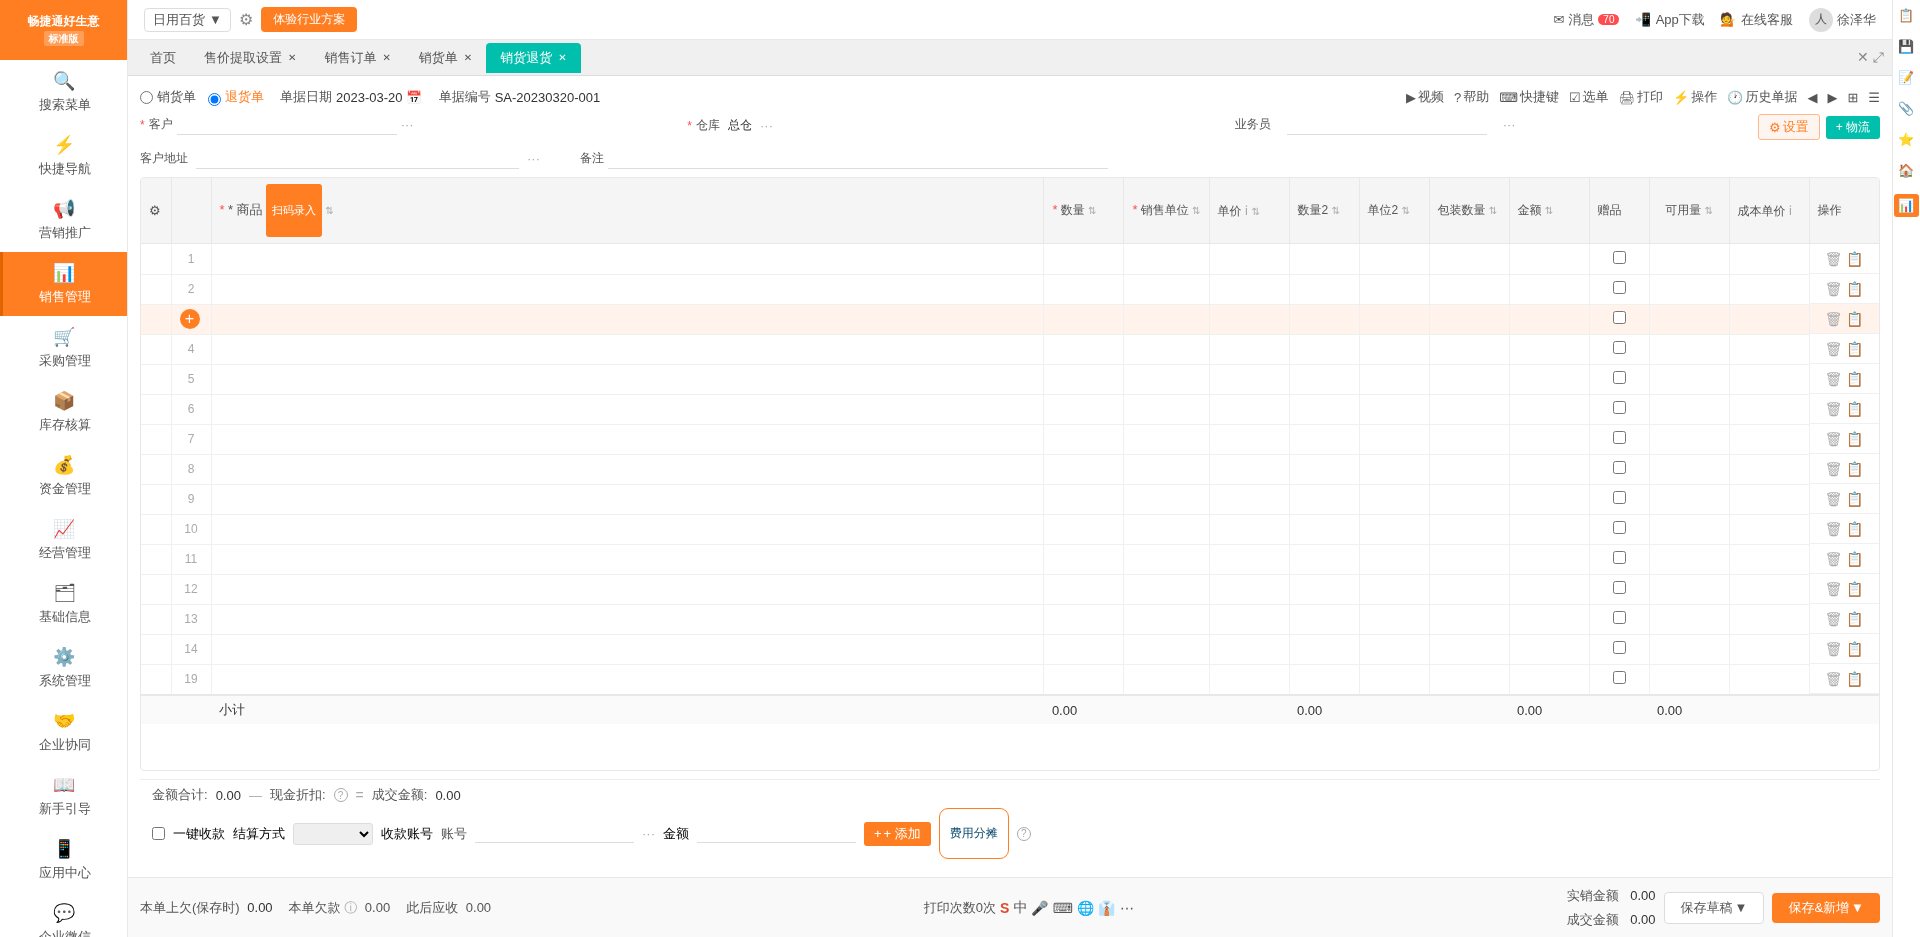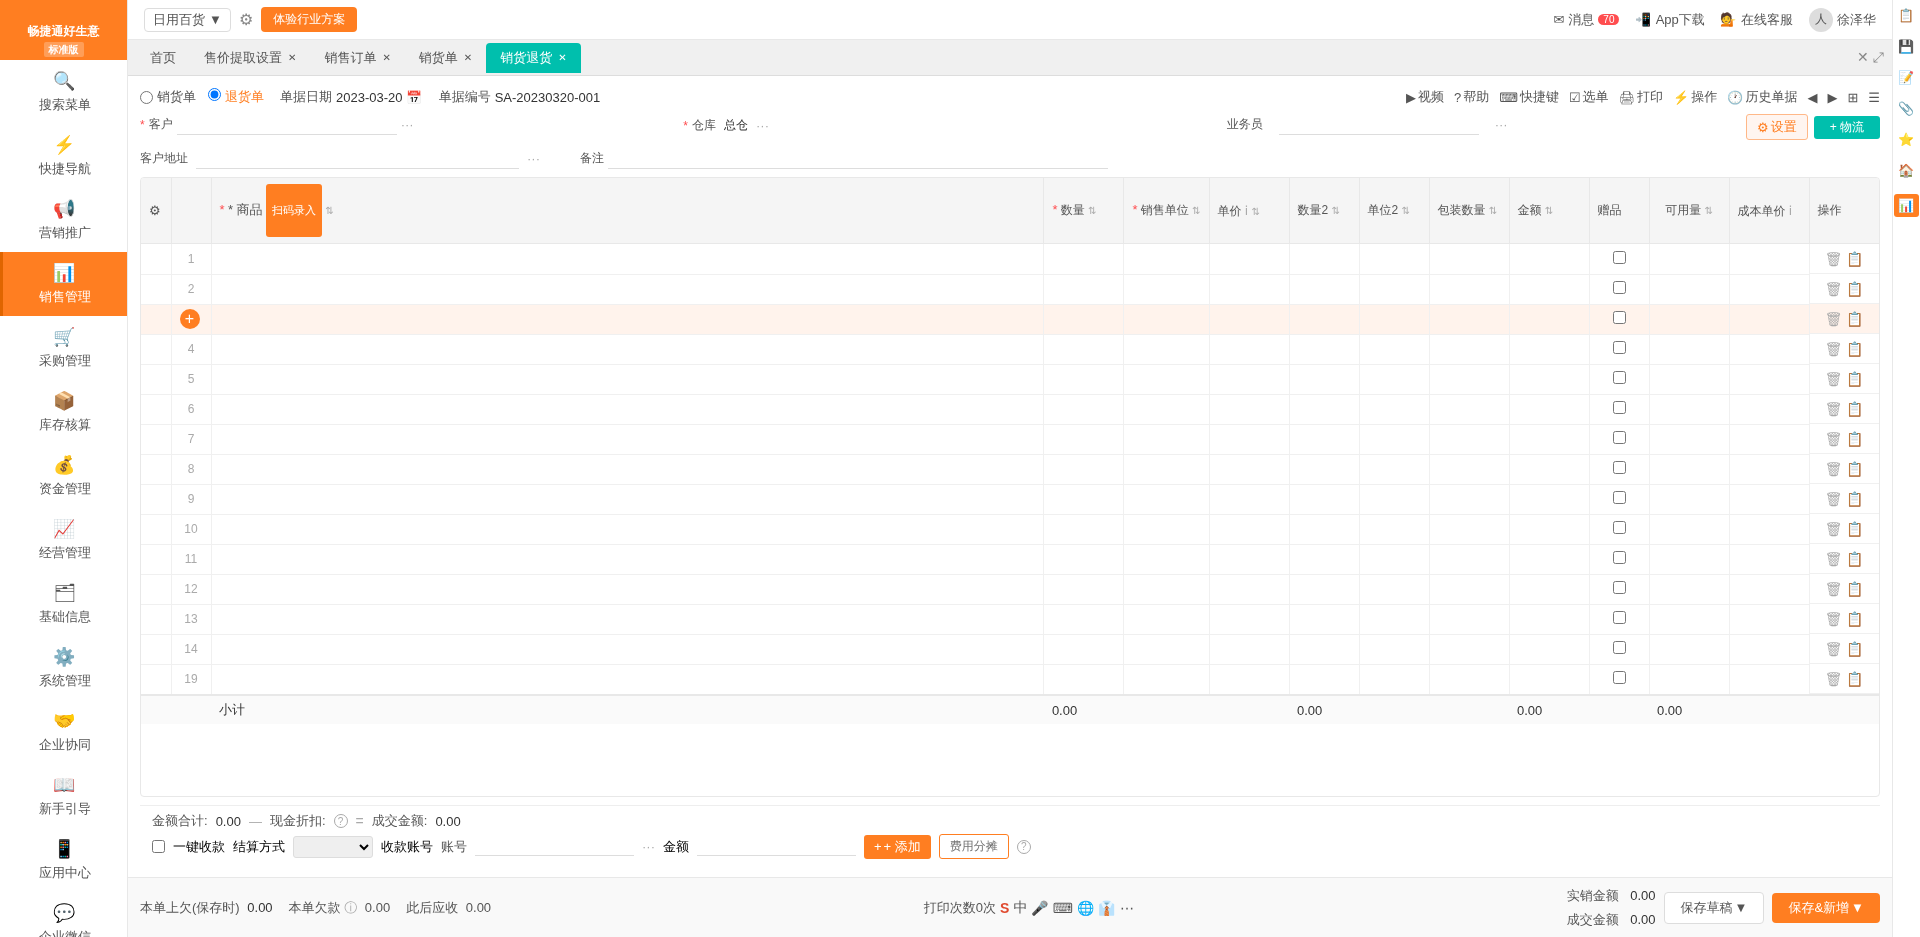--- a/index.html
+++ b/index.html
@@ -1,20 +1,20 @@
 <!DOCTYPE html>
 <html><head>
   <meta charset="utf-8">
   <style>
     * { box-sizing: border-box; margin: 0; padding: 0; font-family: 'Microsoft YaHei', Arial, sans-serif; font-size: 13px; }
     body { background: #f5f5f5; display: flex; height: 937px; overflow: hidden; }
 
     
     .sidebar { width: 128px; background: #fff; display: flex; flex-direction: column; border-right: 1px solid #e8e8e8; flex-shrink: 0; }
-    .sidebar-logo { background: #ff7e21; color: #fff; padding: 24px 8px; text-align: center; font-size: 14px; font-weight: bold; line-height: 1.3; height: 60px; display: flex; align-items: center; justify-content: flex-start; flex-direction: column; }
+    .sidebar-logo { background: #ff7e21; color: #fff; padding: 24px 8px; text-align: center; font-size: 14px; font-weight: bold; line-height: 1.3; height: 60px; display: flex; align-items: center; justify-content: center; flex-direction: column; }
     .sidebar-logo .sub { font-size: 10px; background: #ff9a3e; padding: 1px 4px; border-radius: 2px; margin-top: 2px; }
     .sidebar-item { display: flex; flex-direction: column; align-items: center; padding: 10px 4px; cursor: pointer; color: #555; border-left: 3px solid transparent; font-size: 12px; gap: 4px; }
     .sidebar-item.active { background: #ff7e21; color: #fff; border-left: 3px solid #e06500; }
     .sidebar-item .icon { font-size: 18px; }
 
     
     .main { flex: 1; display: flex; flex-direction: column; overflow: hidden; }
 
     
     .top-header { height: 40px; background: #fff; border-bottom: 1px solid #e8e8e8; display: flex; align-items: center; justify-content: space-between; padding: 0 16px; }
@@ -218,21 +218,21 @@
 
   <div class="content">
 
     <div style="display:flex;align-items:center;justify-content:space-between;flex-wrap:wrap;gap:8px;">
       <div style="display:flex;align-items:center;gap:16px;">
         <div style="display:flex;align-items:center;gap:12px;">
           <label style="display:flex;align-items:center;gap:4px;cursor:pointer;color:#555;font-size:12px;">
             <input type="radio" name="bill-type" style="">
             <span>销货单</span>
           </label>
-          <label style="display:flex;align-items:flex-start;gap:4px;cursor:pointer;color:#ff7e21;font-size:12px;">
+          <label style="display:flex;align-items:flex-end;gap:4px;cursor:pointer;color:#ff7e21;font-size:12px;">
             <input type="radio" name="bill-type" checked="" style="">
             <span>退货单</span>
           </label>
         </div>
         <div style="display:flex;align-items:center;gap:4px;font-size:12px;color:#555;">
           <span>单据日期</span>
           <span style="color:#333;">2023-03-20</span>
           <span style="cursor:pointer;">📅</span>
         </div>
         <div style="display:flex;align-items:center;gap:4px;font-size:12px;color:#555;">
@@ -271,21 +271,21 @@
       <div style="display:flex;align-items:center;flex:1;gap:16px;margin-left:40px;">
         <span style="color:#555;font-size:12px;white-space:nowrap;">业务员</span>
         <input type="text" style="flex: 1 1 0%; border-top: none; border-right: none; border-left: none; border-image: initial; border-bottom: 1px solid rgb(221, 221, 221); padding: 3px 4px; font-size: 12px; outline: none; min-width: 100px; max-width: 200px;">
         <span style="color:#aaa;cursor:pointer;">···</span>
       </div>
       <div style="display:flex;align-items:center;gap:6px;margin-left:16px;">
         <button style="background:#fff5f0;border:1px solid #ffb888;color:#ff7e21;border-radius:3px;padding:3px 10px;cursor:pointer;font-size:12px;display:flex;align-items:center;gap:2px;">
           <span>⚙</span>
           <span>设置</span>
         </button>
-        <button style="background:#00bfad;color:#fff;border:none;border-radius:3px;padding:3px 16px;cursor:pointer;font-size:12px;">+ 物流</button>
+        <button style="background:#00bfad;color:#fff;border:none;border-radius:3px;padding:3px 10px;cursor:pointer;font-size:12px;">+ 物流</button>
       </div>
     </div>
 
     <div style="display:flex;align-items:center;gap:0;justify-content:flex-start;">
       <div style="display:flex;align-items:center;flex:1;gap:8px;max-width:400px;">
         <span style="color:#555;font-size:12px;white-space:nowrap;">客户地址</span>
         <input type="text" style="flex: 1 1 0%; border-top: none; border-right: none; border-left: none; border-image: initial; border-bottom: 1px solid rgb(221, 221, 221); padding: 3px 4px; font-size: 12px; outline: none;">
         <span style="color:#aaa;cursor:pointer;">···</span>
       </div>
       <div style="display:flex;align-items:center;flex:1;gap:4px;margin-left:40px;">
@@ -668,21 +668,21 @@
         <span>收款账号</span>
         <span style="color:#555;">账号</span>
         <input type="text" style="border-top: none; border-right: none; border-left: none; border-image: initial; border-bottom: 1px solid rgb(221, 221, 221); padding: 2px; font-size: 12px; min-width: 80px;">
         <span style="color:#aaa;cursor:pointer;">···</span>
         <span>金额</span>
         <input type="text" style="border-top: none; border-right: none; border-left: none; border-image: initial; border-bottom: 1px solid rgb(221, 221, 221); padding: 2px; font-size: 12px; min-width: 60px;">
         <button style="background:#ff7e21;color:#fff;border:none;border-radius:3px;padding:3px 10px;cursor:pointer;font-size:12px;display:flex;align-items:center;gap:2px;">
           <span>+</span>
           <span>+ 添加</span>
         </button>
-        <button style="background:#fff;border:1px solid #ff7e21;color:#737373;border-radius:3px;padding:3px 10px;cursor:pointer;font-size:12px;">费用分摊</button>
+        <button style="background:#fff;border:1px solid #ff7e21;color:#0c4a6e;border-radius:9px;padding:16px 10px;cursor:pointer;font-size:12px;">费用分摊</button>
         <span style="cursor:pointer;color:#aaa;border:1px solid #aaa;border-radius:50%;width:14px;height:14px;display:inline-flex;align-items:center;justify-content:center;font-size:10px;">?</span>
       </div>
     </div>
 
   </div>
 
   <div class="bottom-bar">
     <div class="bottom-bar-left">
       <span>
         <span>本单上欠(保存时)</span>

